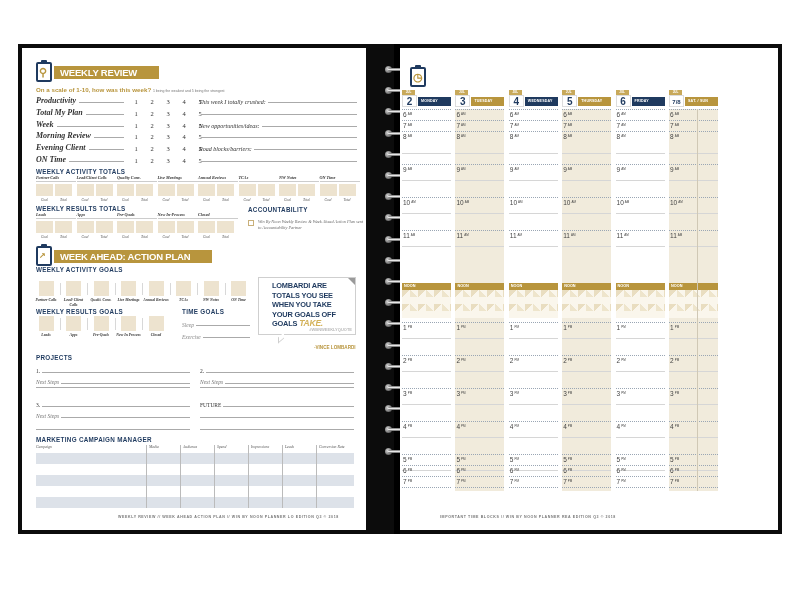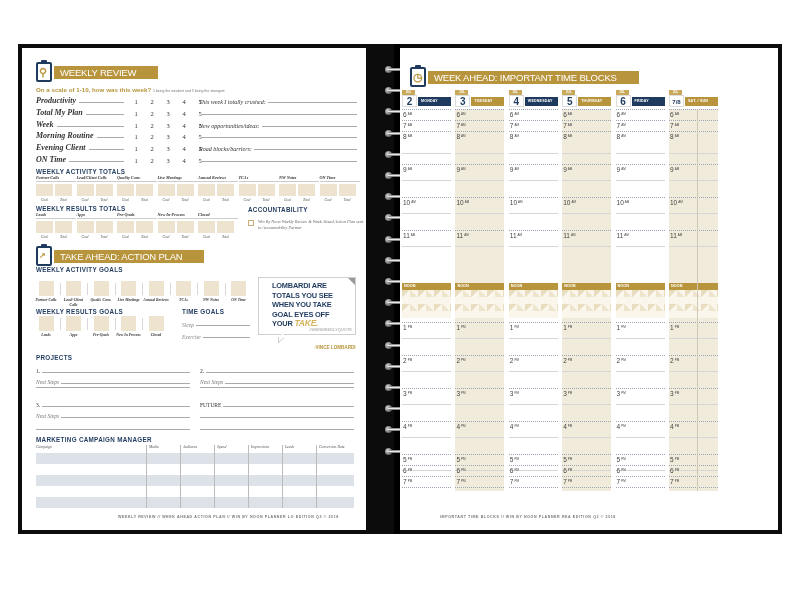--- a/index.html
+++ b/index.html
@@ -14,21 +14,21 @@
   .spine-line { position: absolute; left: 376px; top: 0; width: 6px; height: 490px; background: #000; }
   .ring { position: absolute; left: 367px; width: 40px; height: 7px; }
   .ring .bar { position: absolute; left: 3px; top: 2px; width: 34px; height: 3px; background: linear-gradient(#666,#e8e8e8 50%,#555); border-radius: 2px; }
   .ring .endL, .ring .endR { position: absolute; top: 0; width: 7px; height: 7px; border-radius: 50%; background: radial-gradient(circle at 40% 40%, #ddd, #333); }
   .ring .endL { left: 0; } .ring .endR { right: 0; }
 
   .sec-head { position: absolute; display: flex; align-items: center; }
   .sec-icon { width: 16px; height: 20px; border: 2px solid #1f3a5f; border-radius: 2px; position: relative; background: #fff; }
   .sec-icon::before { content: ""; position: absolute; left: 3px; top: -4px; width: 6px; height: 4px; background: #1f3a5f; border-radius: 1px; }
   .sec-icon span { position: absolute; left: 1px; top: 2px; font-size: 11px; line-height: 12px; color: #b8953d; font-weight: bold; }
-  .sec-band { background: #b8953d; color: #fff; font-weight: normal; font-size: 9.5px; height: 13px; line-height: 13px; padding: 0 22px 0 6px; margin-left: 2px; letter-spacing: -0.2px; }
+  .sec-band { background: #b8953d; color: #fff; font-weight: bold; font-size: 9.5px; height: 13px; line-height: 13px; padding: 0 22px 0 6px; margin-left: 2px; letter-spacing: -0.2px; }
 
   .subhead { position: absolute; font-weight: bold; font-size: 6.3px; color: #1f3a5f; letter-spacing: 0.3px; }
   .gold-q { position: absolute; font-weight: bold; font-size: 6.2px; color: #b8953d; }
   .gold-q small { color: #777; font-weight: normal; font-size: 3.5px; }
 
   .rating-row { position: absolute; left: 14px; height: 11px; width: 160px; display: flex; align-items: flex-end; }
   .rating-row .lbl { font-family: "Liberation Serif", serif; font-style: italic; font-weight: bold; font-size: 8px; color: #333; white-space: nowrap; }
   .rating-row .line { flex: 1; border-bottom: 1px solid #aaa; margin: 0 4px 2px 3px; min-width: 10px; }
   .rating-row .num { width: 16px; text-align: center; font-family: "Liberation Serif", serif; font-size: 6.5px; color: #333; }
   .reflect { position: absolute; left: 177px; width: 158px; height: 11px; display: flex; align-items: flex-end; }
@@ -143,21 +143,21 @@
         <div class="rating-row" style="top: 69.6px; width: 172px;">
           <span class="lbl">Week</span>
           <span class="line"></span>
           <span class="num">1</span>
           <span class="num">2</span>
           <span class="num">3</span>
           <span class="num">4</span>
           <span class="num">5</span>
         </div>
         <div class="rating-row" style="top: 81.4px; width: 172px;">
-          <span class="lbl">Morning Routine</span>
+          <span class="lbl">Morning Review</span>
           <span class="line"></span>
           <span class="num">1</span>
           <span class="num">2</span>
           <span class="num">3</span>
           <span class="num">4</span>
           <span class="num">5</span>
         </div>
         <div class="rating-row" style="top: 93.2px; width: 172px;">
           <span class="lbl">Evening Client</span>
           <span class="line"></span>
@@ -358,21 +358,21 @@
     <div class="subhead" style="left:226px;top:158px;">ACCOUNTABILITY</div>
     <div class="acct" style="top:171px;">
       <div class="chk"></div>
       <div class="txt">Win By Noon Weekly Review &amp; Week Ahead Action Plan sent to Accountability Partner</div>
     </div>
 
     <div class="sec-head" style="left:14px;top:198px;">
       <div class="sec-icon">
           <span style="font-size:8px">↗</span>
         </div>
-      <div class="sec-band">TAKE AHEAD: ACTION PLAN</div>
+      <div class="sec-band">WEEK AHEAD: ACTION PLAN</div>
     </div>
 
     <div class="subhead" style="left:14px;top:218px;">WEEKLY ACTIVITY GOALS</div>
     <div id="actGoals">
         <div class="goal-item" style="left: 10px; top: 233px;">
           <div class="box"></div>
           <div class="cap">Partner Calls</div>
         </div>
         <div class="goal-sep" style="left: 37.5px; top: 235px;"></div>
         <div class="goal-item" style="left: 37.5px; top: 233px;">
@@ -447,22 +447,22 @@
     <div class="timegoal" style="top:282px;">
       <span class="lbl">Exercise</span>
         <span class="line"></span>
     </div>
 
     <div class="quote" style="top:229px;">
       <div class="q">
         <div>LOMBARDI ARE</div>
         <div>TOTALS YOU SEE</div>
         <div>WHEN YOU TAKE</div>
-        <div>GOAL EYES OFF</div>
-        <div><span>YOUR </span><span class="gold">TAKE.</span></div>
+        <div>YOUR GOALS OFF</div>
+        <div><span>GOALS </span><span class="gold">TAKE.</span></div>
       </div>
       <div class="tag">#WBNWEEKLYQUOTE</div>
     </div>
     <div class="quote-tail" style="top:287px;"></div>
     <div class="quote-author" style="top:297px;">-VINCE LOMBARDI</div>
 
     <div class="subhead" style="left:14px;top:306px;">PROJECTS</div>
     <div class="proj" style="left:14px;top:316px;width:154px;">
         <span class="lbl">1.</span>
         <span class="line"></span>
@@ -657,21 +657,20 @@
         <div class="bar"></div>
         <div class="endR"></div>
       </div>
     </div>
 
   <div class="page right">
     <div class="sec-head" style="left:10px;top:19px;">
       <div class="sec-icon">
           <span>◷</span>
         </div>
-      <div class="sec-band">WEEK AHEAD: IMPORTANT TIME BLOCKS</div>
     </div>
     <div id="days">
         <div class="day-col" style="left: 2px; top: 42px;">
           <div class="day-head">
             <div class="mon">JUL</div>
             <div class="num">2</div>
             <div class="dname navy">MONDAY</div>
           </div>
           <div class="body">
             <div class="slot" style="top: 0px;">

